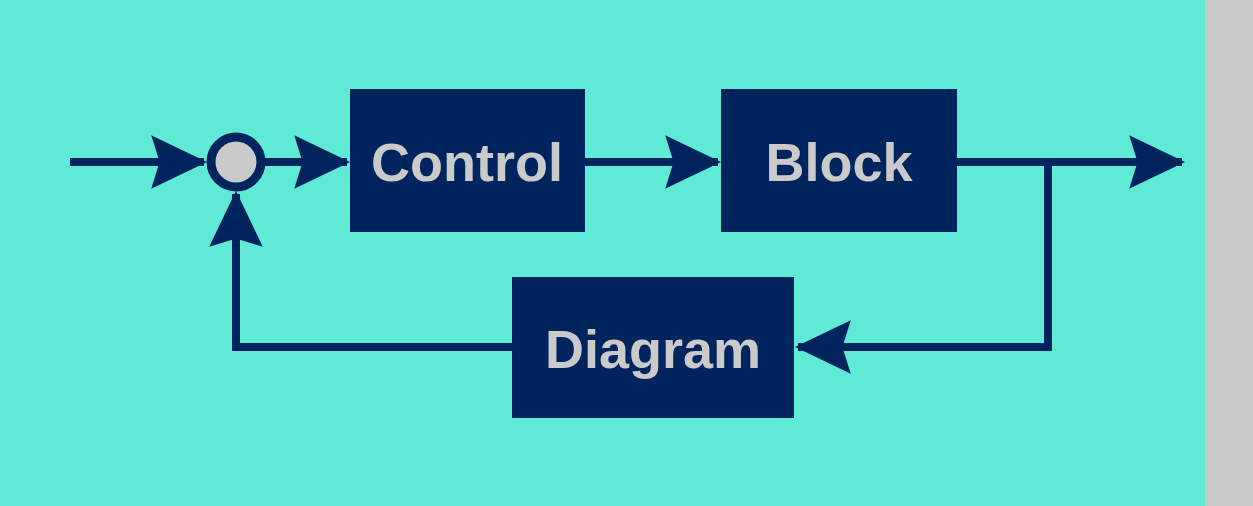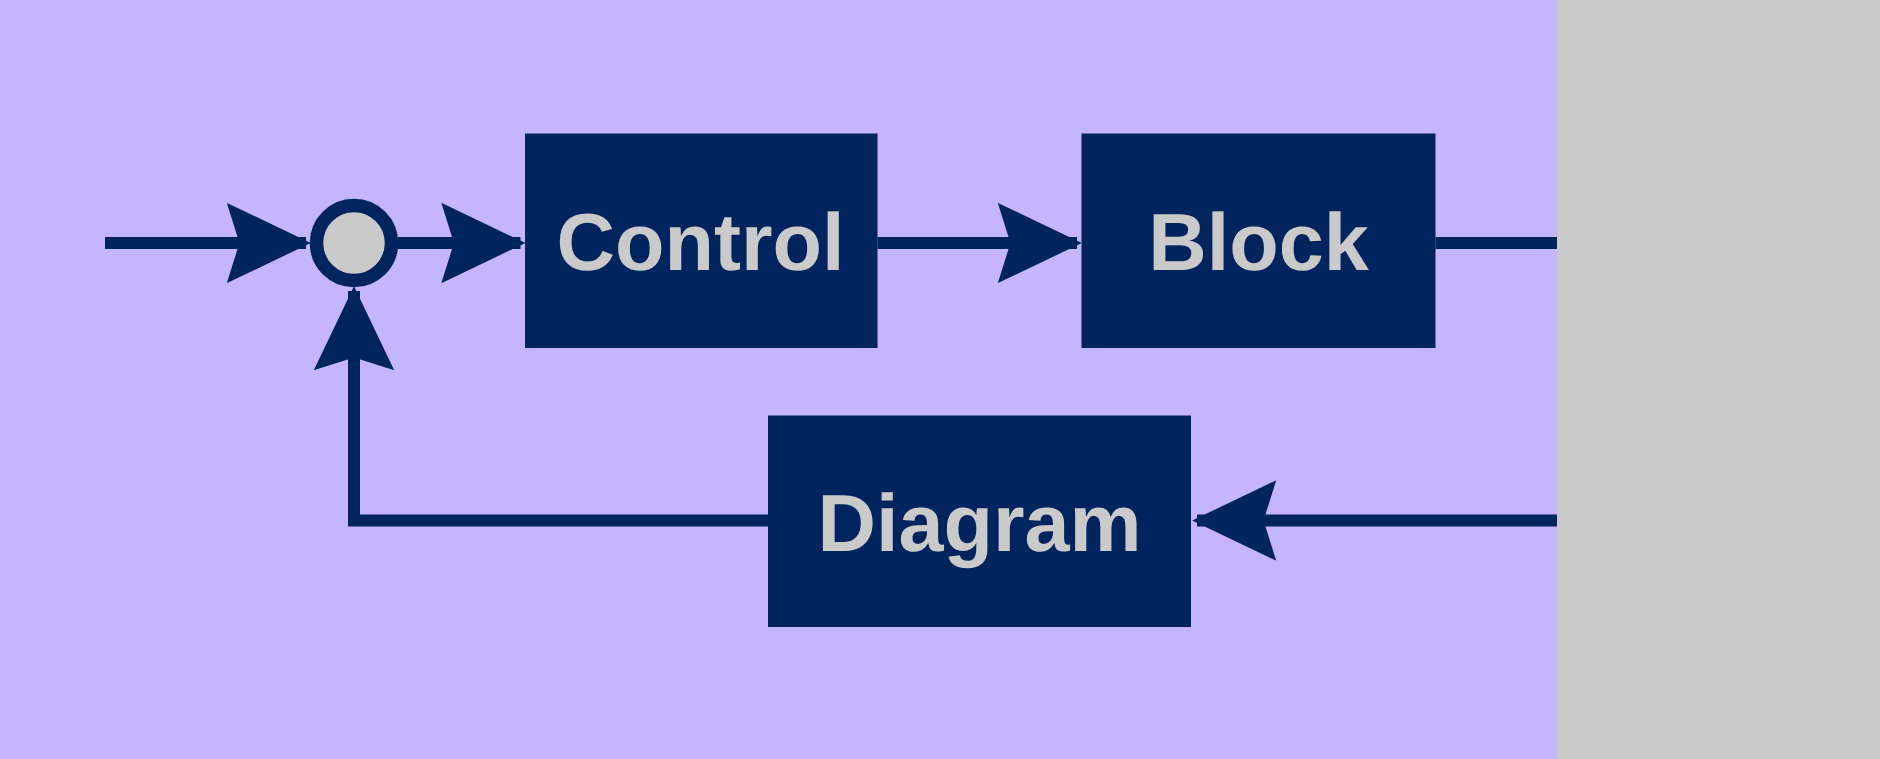--- a/index.html
+++ b/index.html
@@ -6,23 +6,23 @@
   html, body {
     margin: 0;
     padding: 0;
     background: #c9cac9;
   }
   body {
     font-family: "Liberation Sans", sans-serif;
   }
   #canvas {
     position: relative;
-    width: 1038px;
+    width: 1205px;
     height: 506px;
-    background: #c4b5fd;
+    background: #5eead4;
     overflow: hidden;
   }
   #diagram-svg {
     position: absolute;
     top: 0;
     left: 0;
     width: 1253px;
     height: 506px;
     display: block;
   }

